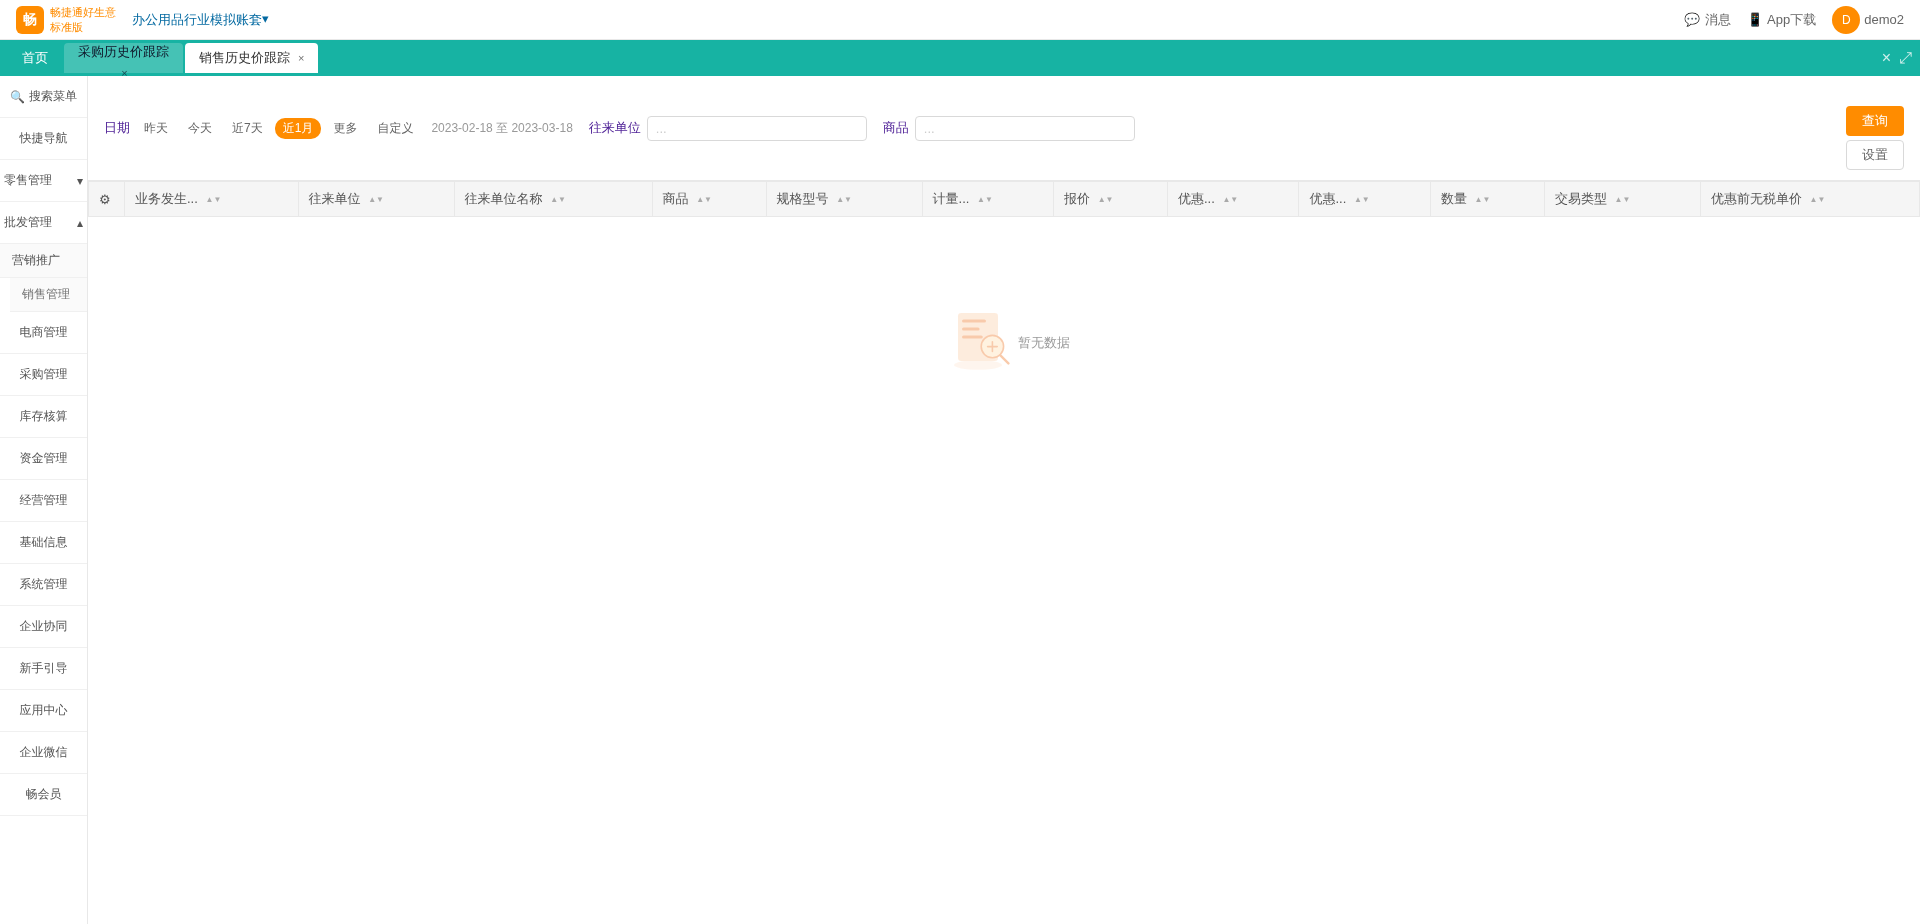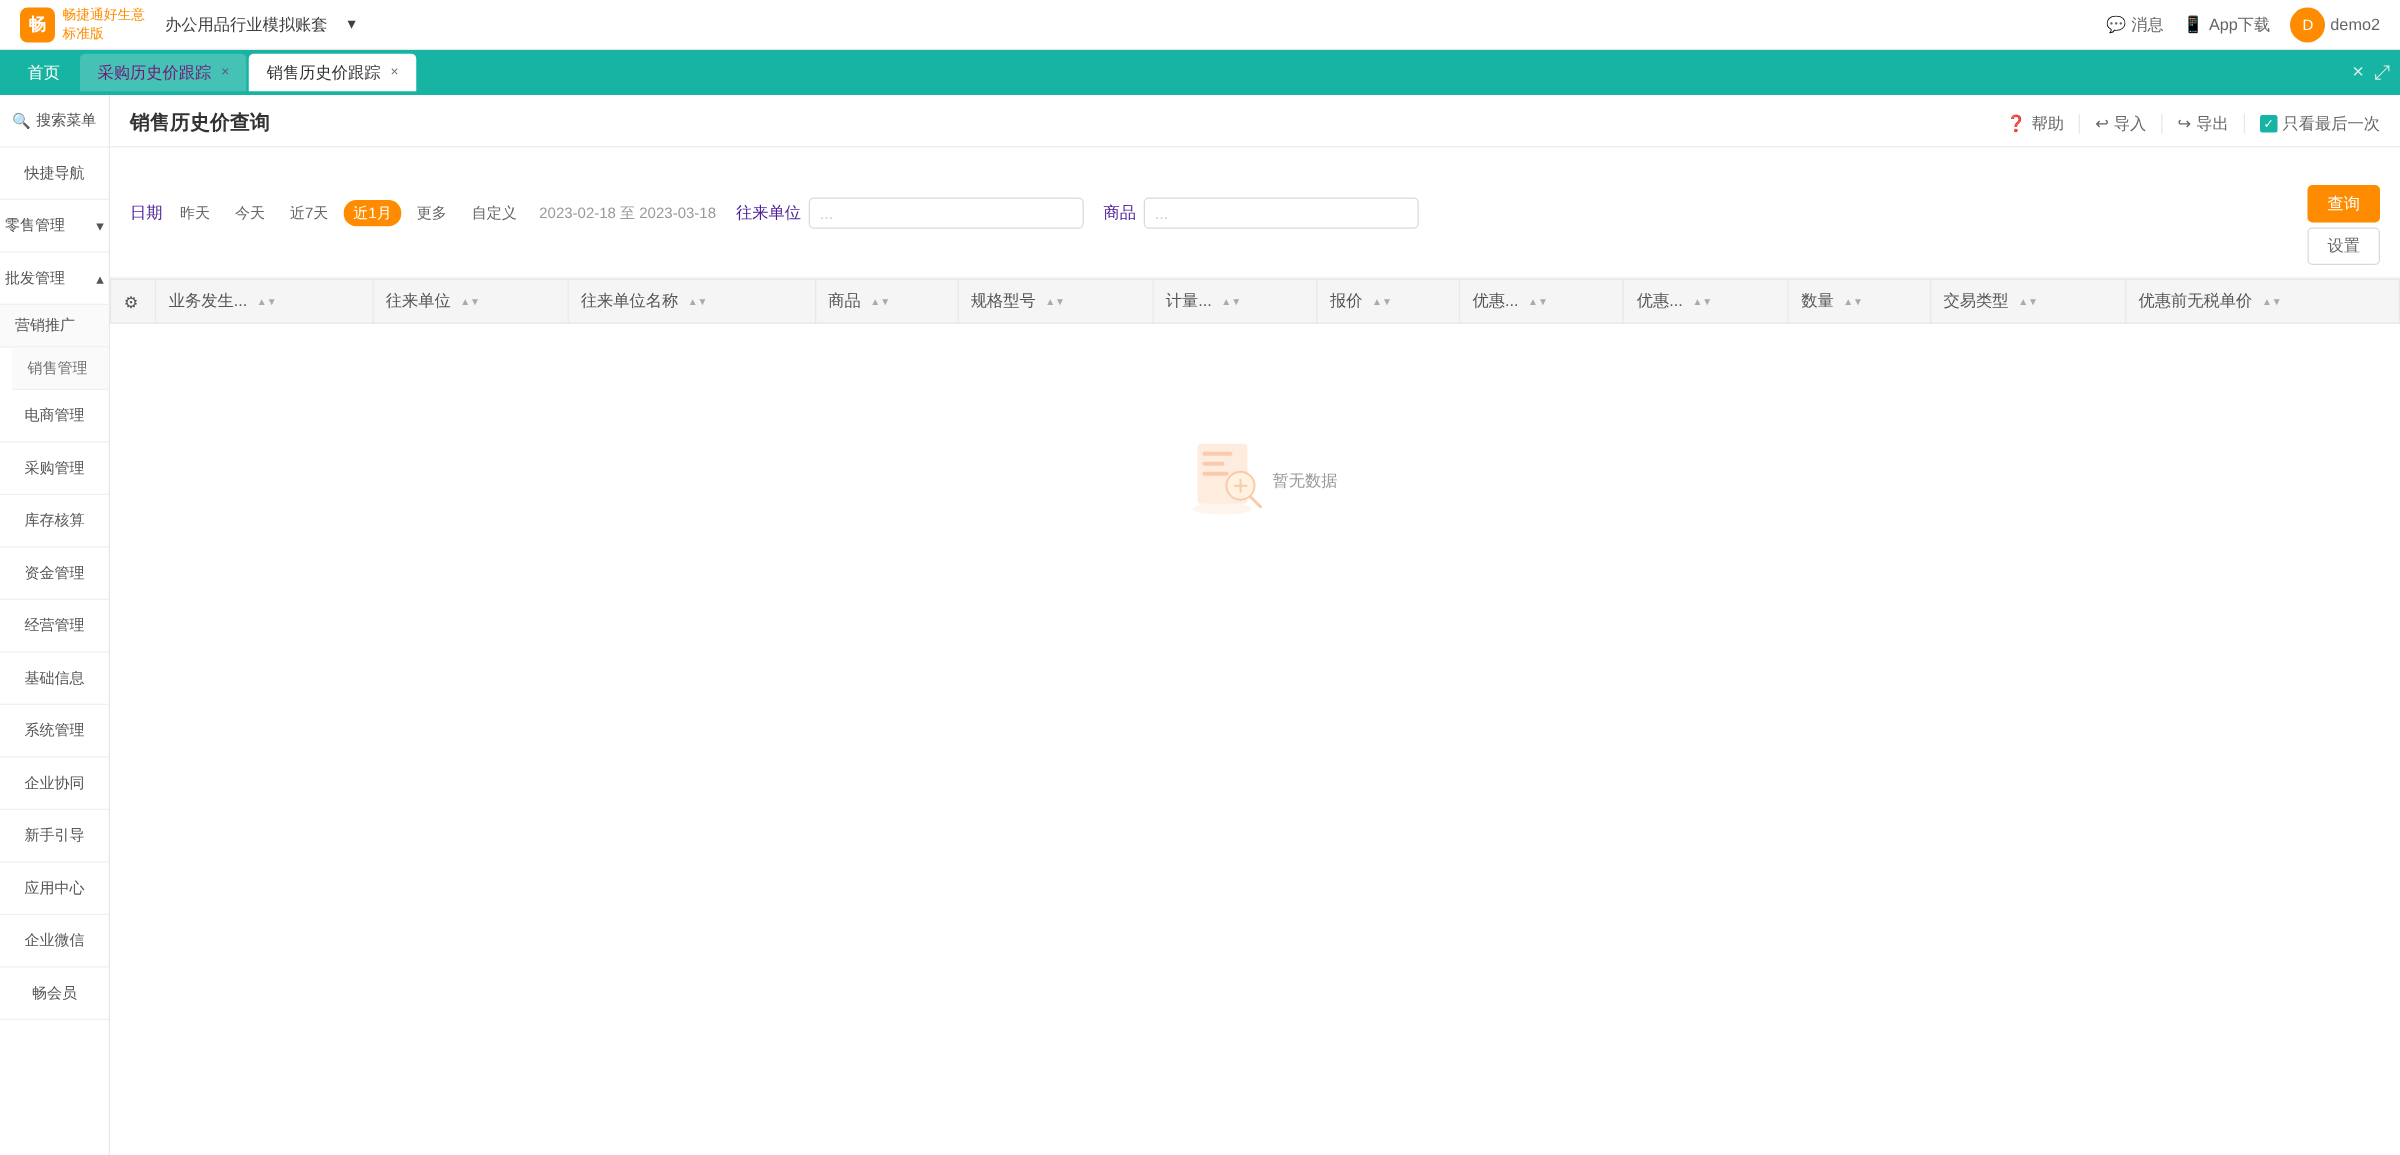--- a/index.html
+++ b/index.html
@@ -39,22 +39,22 @@
     }
     .logo-text {
       font-size: 11px;
       color: #ff8c00;
       line-height: 1.3;
       white-space: nowrap;
     }
     .app-selector {
       display: flex;
       align-items: flex-start;
-      gap: 16px;
-      color: #404040;
+      gap: 0;
+      color: #0369a1;
       font-size: 13px;
       cursor: pointer;
       padding: 4px 8px;
     }
     .top-header-right {
       display: flex;
       align-items: center;
       gap: 16px;
     }
     .header-action {
@@ -101,21 +101,22 @@
     .tab.home {
       background: transparent;
       color: #fff;
     }
     .tab.active {
       background: #fff;
       color: #333;
     }
     .tab.inactive {
       background: rgba(255,255,255,0.2);
-      color: #701a75;
+      color: #0f172a;
+      flex-direction: column;
     }
     .tab-close {
       font-size: 11px;
       color: inherit;
       opacity: 0.7;
       cursor: pointer;
       margin-left: 2px;
     }
     .tab-bar-right {
       margin-left: auto;
@@ -465,44 +466,20 @@
     <div class="sidebar-item">
       <span>企业微信</span>
     </div>
     <div class="sidebar-item">
       <span>畅会员</span>
     </div>
   </div>
 
   <div class="content-area">
 
-    <div class="page-header">
-      <div class="page-title">销售历史价查询</div>
-      <div class="page-actions">
-        <div class="page-action-btn">
-          <span>❓</span>
-          <span>帮助</span>
-        </div>
-        <div class="divider-line"></div>
-        <div class="page-action-btn">
-          <span>↩</span>
-          <span>导入</span>
-        </div>
-        <div class="divider-line"></div>
-        <div class="page-action-btn">
-          <span>↪</span>
-          <span>导出</span>
-        </div>
-        <div class="divider-line"></div>
-        <div class="checkbox-label">
-          <div class="checkbox-checked">✓</div>
-          <span>只看最后一次</span>
-        </div>
-      </div>
-    </div>
 
     <div class="filter-area">
       <div class="filter-group">
         <span class="filter-label">日期</span>
         <div class="date-btns">
           <button class="date-btn">昨天</button>
           <button class="date-btn">今天</button>
           <button class="date-btn">近7天</button>
           <button class="date-btn active">近1月</button>
           <button class="date-btn">更多</button>

